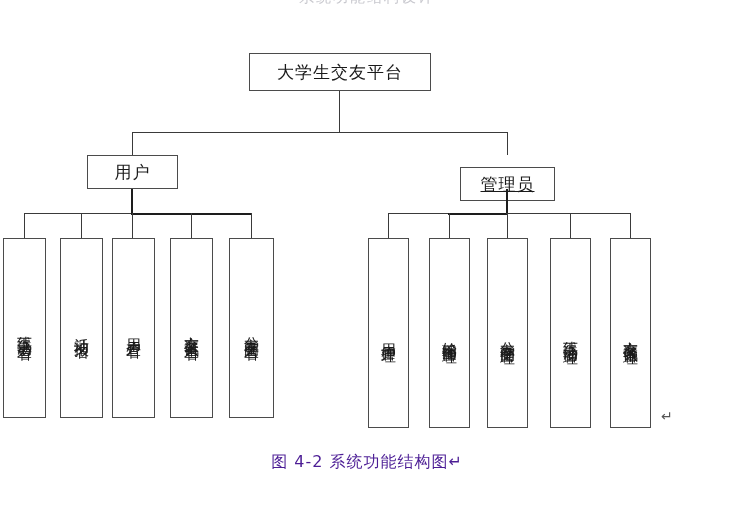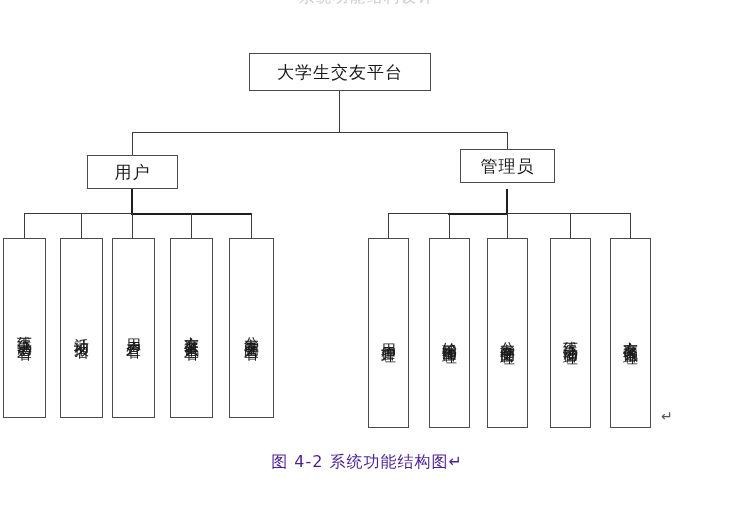--- a/index.html
+++ b/index.html
@@ -105,21 +105,21 @@
 
   <div class="ln v" style="left:339px; top:91px;  width:1px; height:41px;"></div>
 
   <div class="ln h" style="left:132px; top:132px; width:376px; height:1px;"></div>
 
   <div class="ln v" style="left:132px; top:132px; width:1px; height:23px;"></div>
   <div class="ln v" style="left:507px; top:132px; width:1px; height:23px;"></div>
 
   <div class="node horiz" style="left:87px; top:155px; width:91px; height:34px;">用户</div>
 
-  <div class="node horiz" style="left:460px; top:149px; width:95px; height:34px;">管理员</div>
+  <div class="node horiz" style="left:460px; top:167px; width:95px; height:34px;text-decoration:underline;">管理员</div>
 
   <div class="ln thick-v" style="left:131px; top:189px; width:2px; height:25px;"></div>
   <div class="ln h" style="left:24px;  top:213px; width:107px; height:1px;"></div>
   <div class="ln thick-h" style="left:131px; top:213px; width:121px; height:2px;"></div>
 
   <div class="ln v" style="left:24px;  top:213px; width:1px; height:25px;"></div>
   <div class="ln v" style="left:81px;  top:213px; width:1px; height:25px;"></div>
   <div class="ln v" style="left:132px; top:213px; width:1px; height:25px;"></div>
   <div class="ln v" style="left:191px; top:213px; width:1px; height:25px;"></div>
   <div class="ln v" style="left:251px; top:213px; width:1px; height:25px;"></div>

